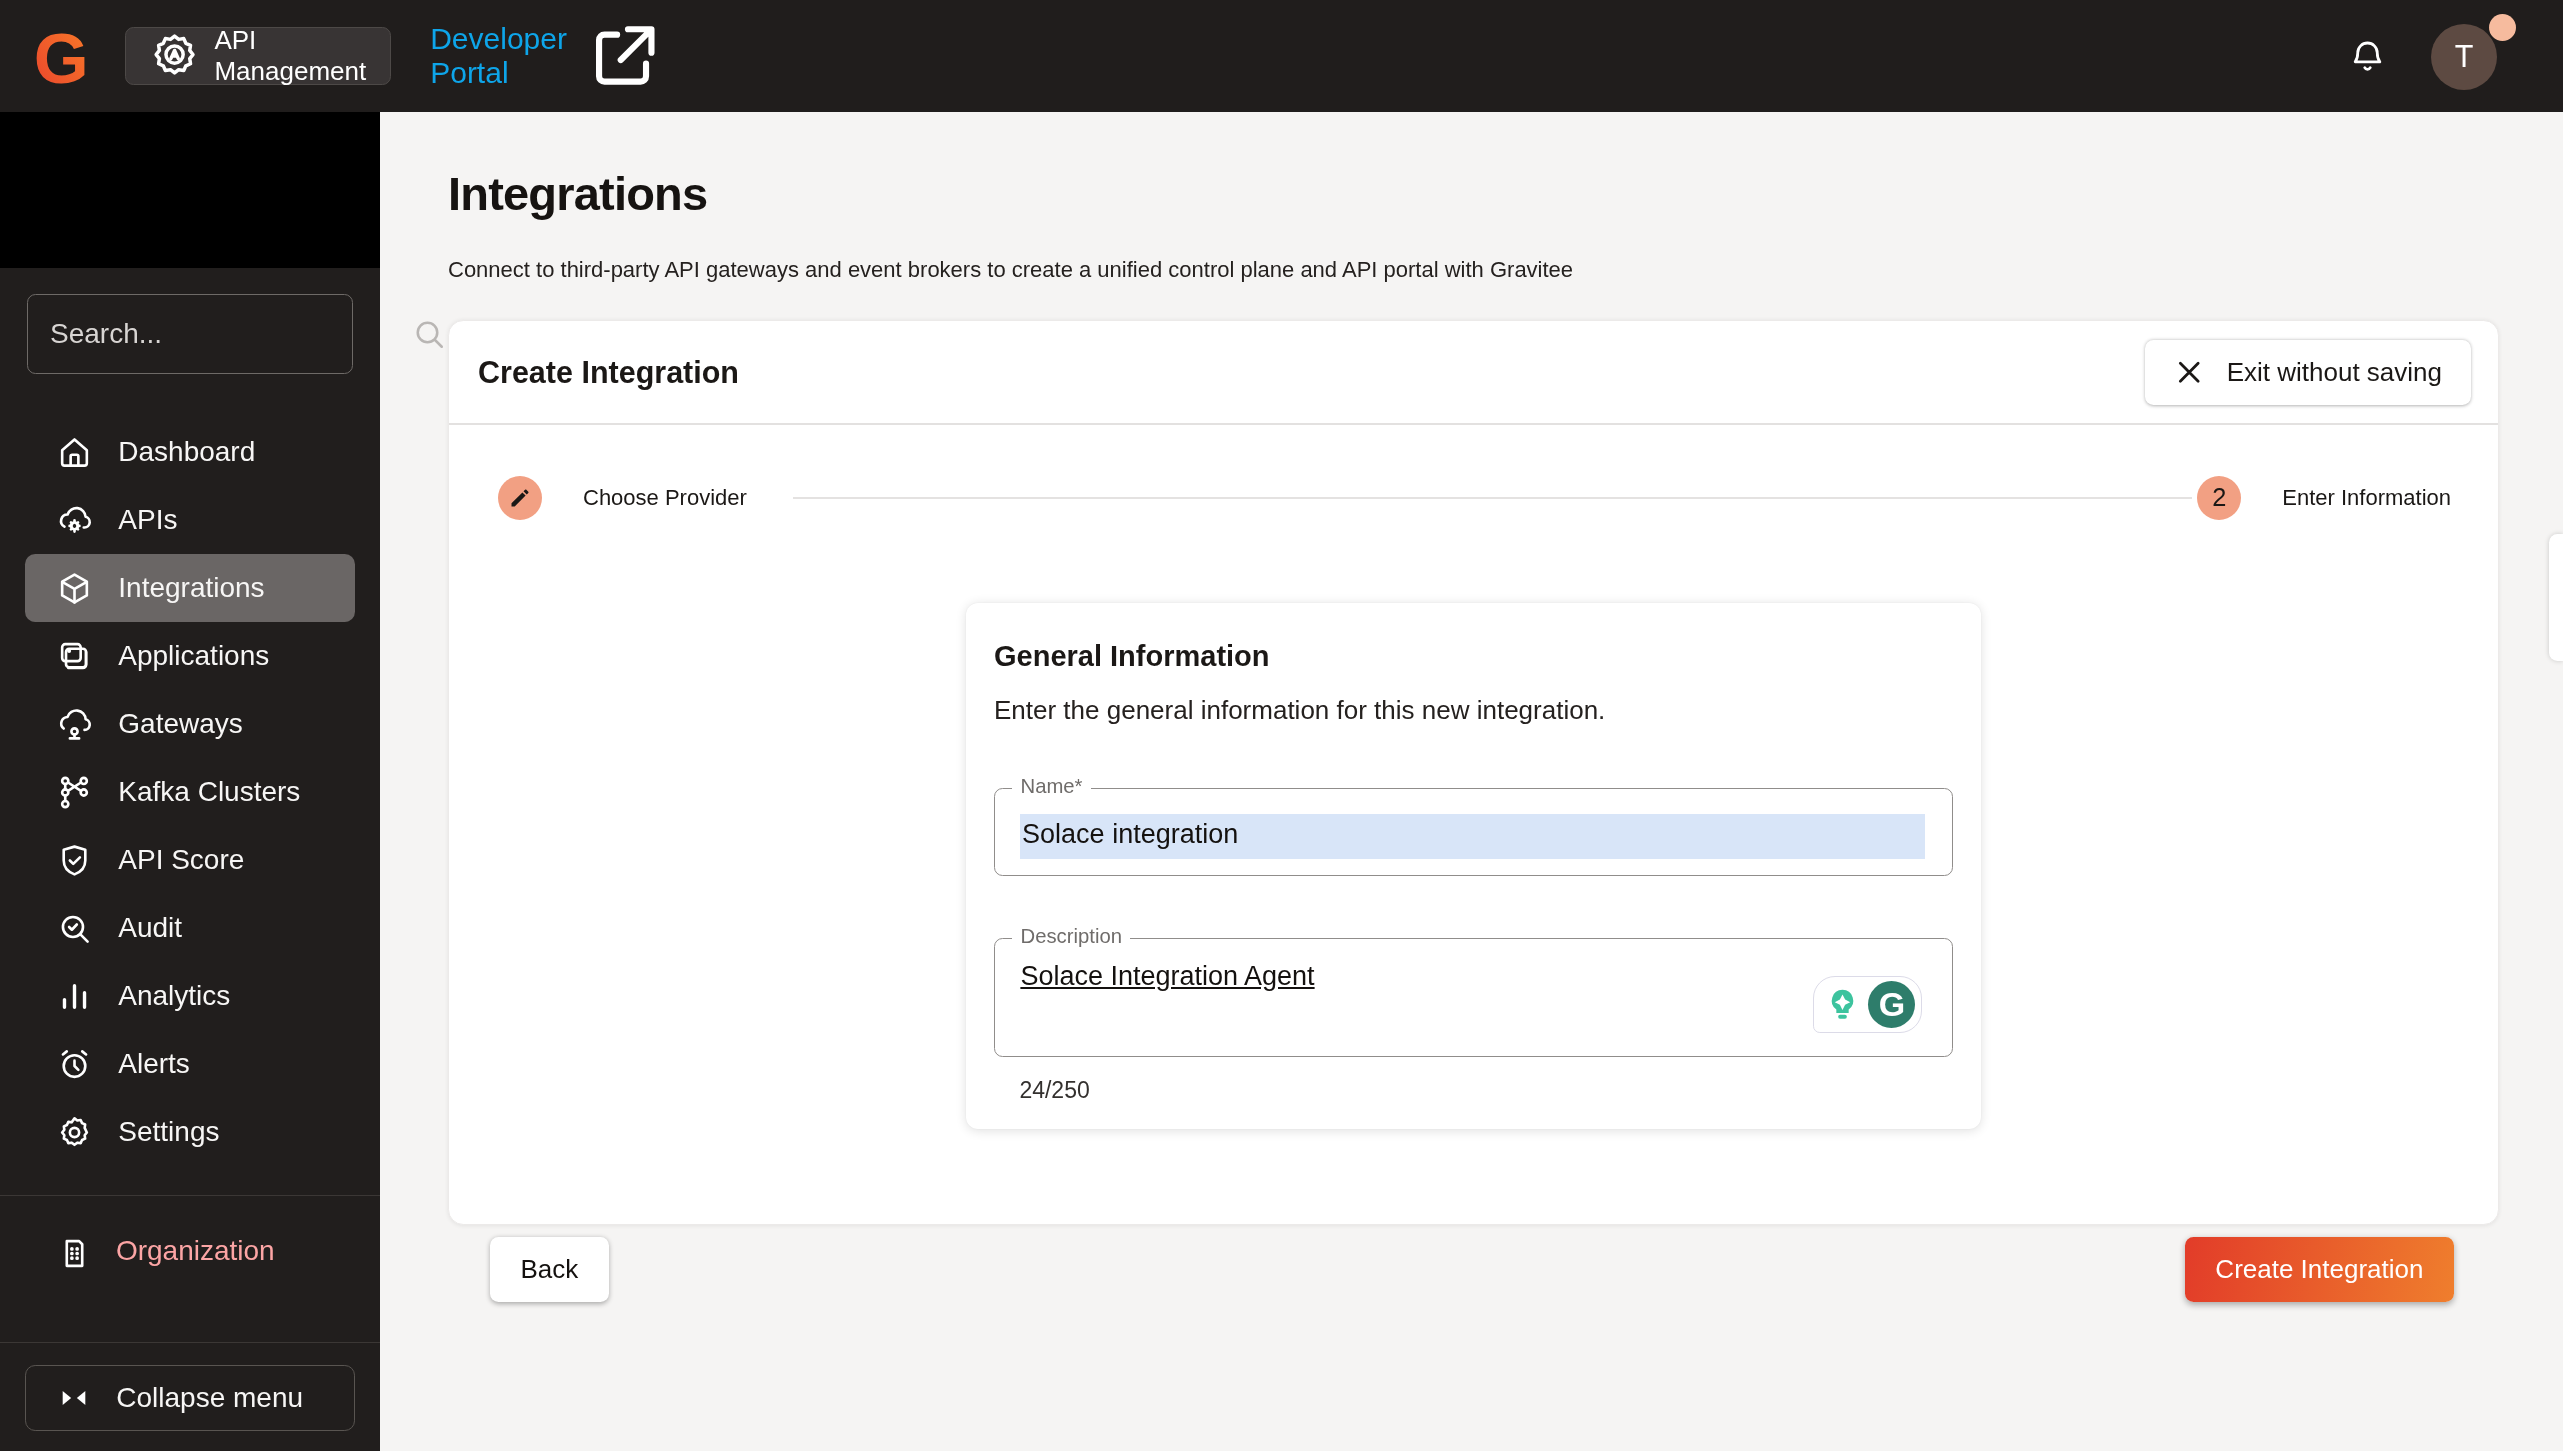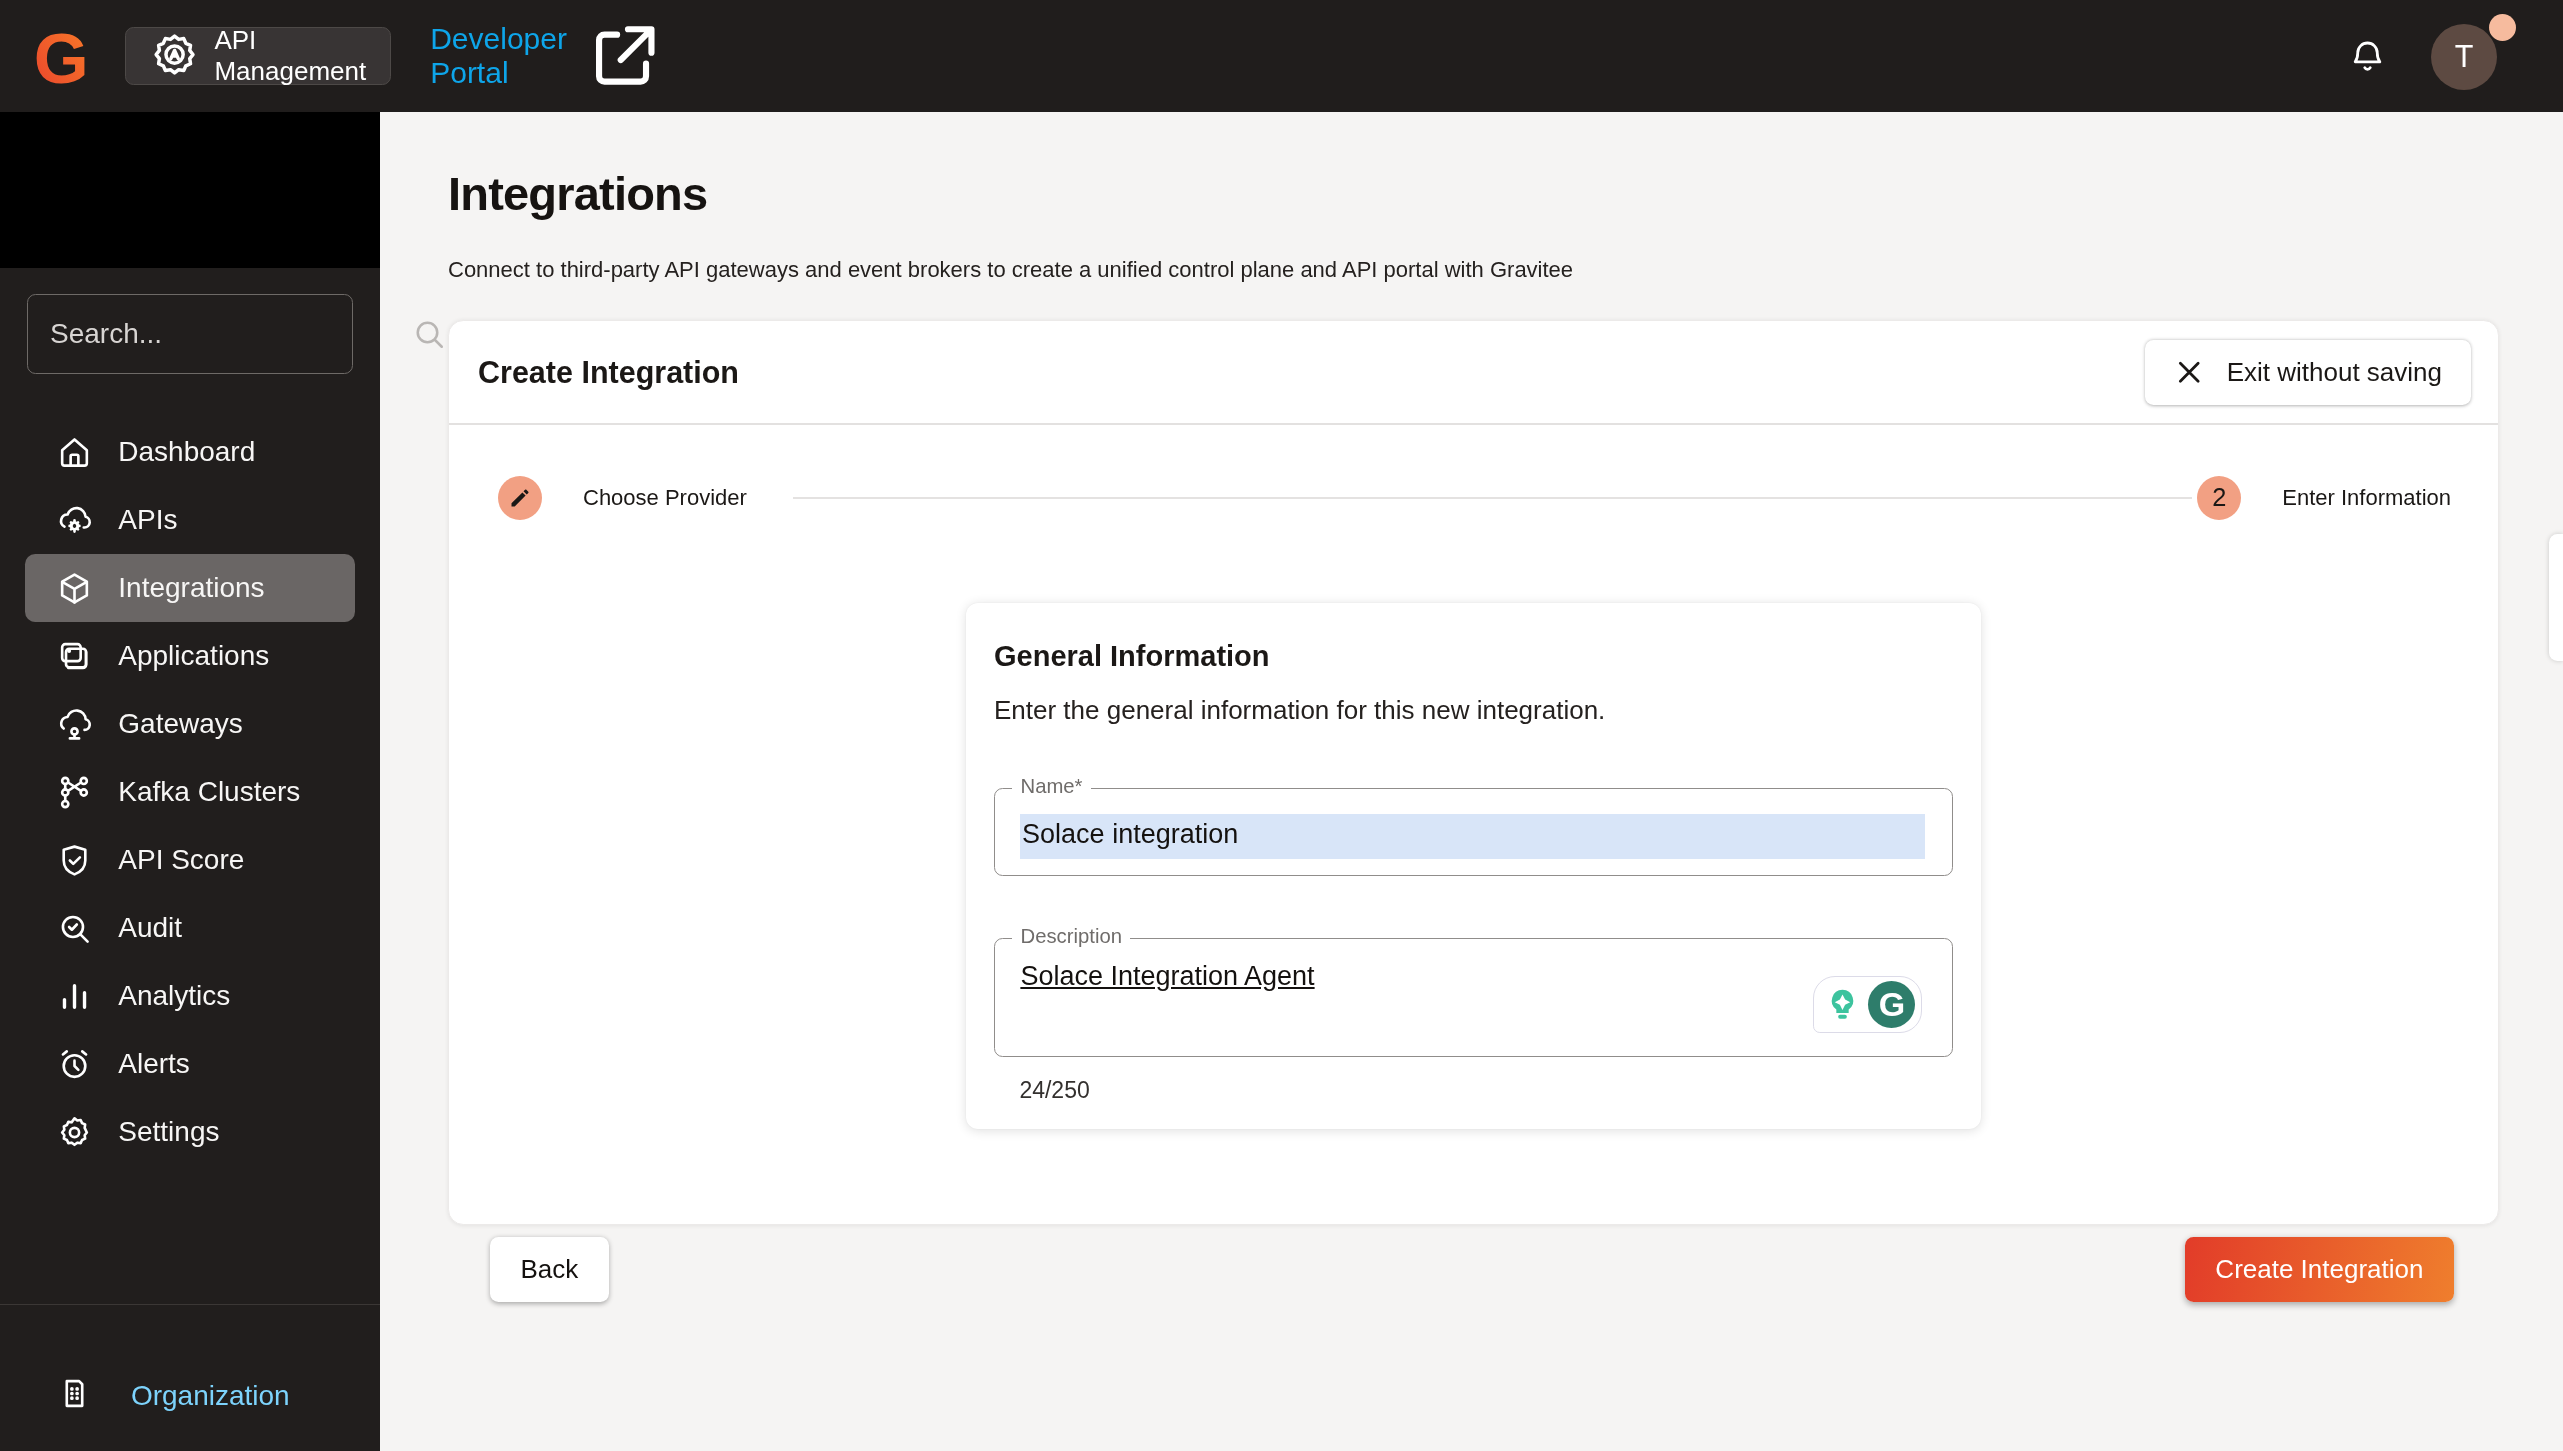--- a/index.html
+++ b/index.html
@@ -34,22 +34,22 @@
                       font-size:28px; font-family:"Liberation Sans", sans-serif; }
   .search-box input::placeholder { color:#d8d5d3; opacity:1; }
   .search-box svg { width:36px; height:36px; flex:none; }
   .nav { list-style:none; margin:44px 25.4px 0 25.4px; flex:none; }
   .nav li { height:68px; display:flex; align-items:center; gap:25.4px; padding:0 0 0 30.5px;
             border-radius:10.2px; color:#f7f6f5; font-size:28px; cursor:pointer; }
   .nav li.selected { background:#6a6665; }
   .nav svg { width:37px; height:37px; flex:none; }
   .side-spacer { flex:1; }
   .org-section { border-top:1.7px solid #3b3735; padding:39px 25.4px; flex:none; }
-  .org-row { height:68px; display:flex; align-items:flex-end; gap:38px; padding-left:30.5px;
-             color:#7dd3fc; font-size:28px; border-radius:10.2px; cursor:pointer; }
+  .org-row { height:68px; display:flex; align-items:flex-start; gap:23px; padding-left:30.5px;
+             color:#fca5a5; font-size:28px; border-radius:10.2px; cursor:pointer; }
   .org-row svg { width:37px; height:37px; }
   .collapse-section { border-top:1.7px solid #3b3735; padding:22px 25.4px 20.3px 25.4px; flex:none; }
   .collapse-btn { height:66px; border:1.7px solid #595551; border-radius:10.2px; display:flex;
                   align-items:center; gap:25.4px; padding-left:30.5px; color:#f7f6f5; font-size:28px;
                   background:transparent; width:100%; cursor:pointer;
                   font-family:"Liberation Sans", sans-serif; }
   .collapse-btn svg { width:34px; height:34px; }
 
   
   .main { position:absolute; left:380px; top:112px; width:2183px; height:1339px; padding:54px 64px 0 68px; }
@@ -264,20 +264,29 @@
   <div class="org-section">
     <div class="org-row">
       <svg class="ic" viewBox="0 0 24 24">
         <path d="M7 4h8l2 2v14H7z"></path>
         <path d="M10.3 9h.01M13.7 9h.01M10.3 12h.01M13.7 12h.01M10.3 15h.01M13.7 15h.01" stroke-width="2.4"></path>
       </svg>
       <span>Organization</span>
     </div>
   </div>
 
+  <div class="collapse-section">
+    <button class="collapse-btn">
+      <svg viewBox="0 0 24 24">
+        <polygon points="4,7 10,12 4,17" fill="#ffffff"></polygon>
+        <polygon points="20,7 14,12 20,17" fill="#ffffff"></polygon>
+      </svg>
+      <span>Collapse menu</span>
+    </button>
+  </div>
 </nav>
 
 <main class="main">
   <h1 class="page-title">Integrations</h1>
   <p class="page-subtitle">Connect to third-party API gateways and event brokers to create a unified control plane and API portal with Gravitee</p>
 
   <section class="card">
     <div class="card-header">
       <h2 class="card-title">Create Integration</h2>
       <button class="exit-btn">

